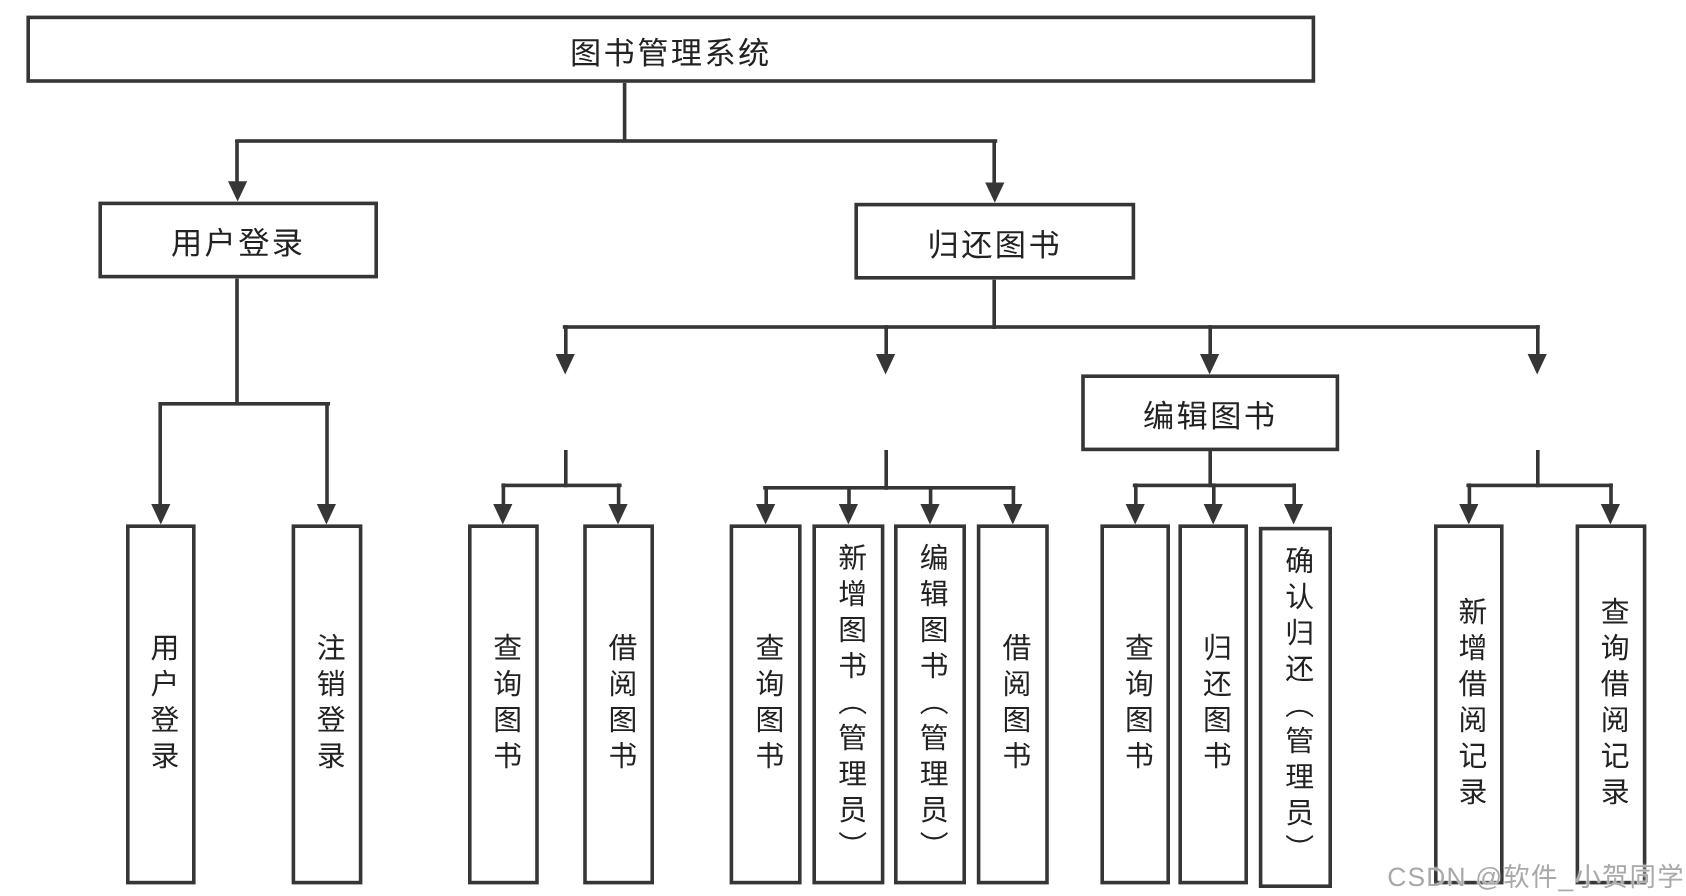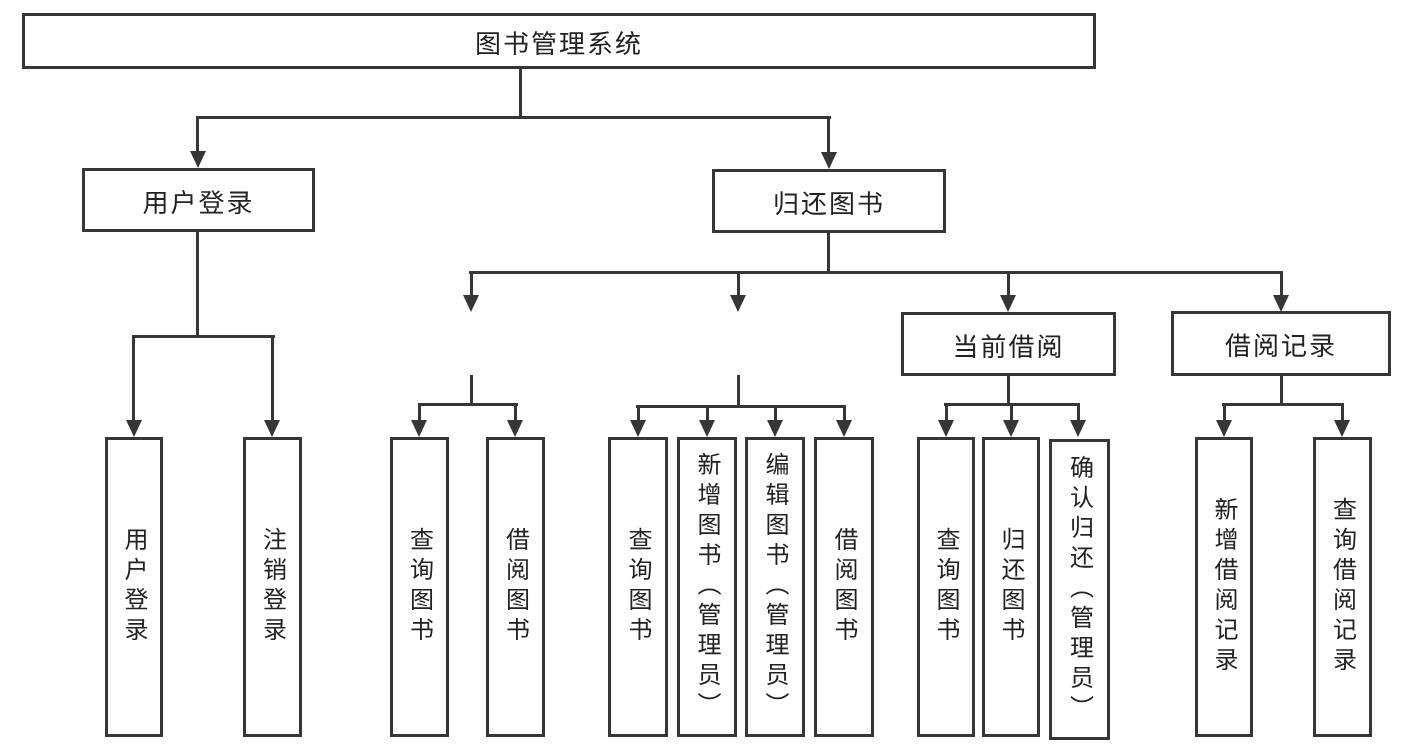--- a/index.html
+++ b/index.html
@@ -69,22 +69,21 @@
 
   <div class="vline" style="left:470px;top:271px;height:28px;"></div>
   <div class="arrowhead" style="left:463px;top:295px;"></div>
   <div class="vline" style="left:737px;top:271px;height:28px;"></div>
   <div class="arrowhead" style="left:730px;top:295px;"></div>
   <div class="vline" style="left:1007px;top:271px;height:28px;"></div>
   <div class="arrowhead" style="left:1000px;top:295px;"></div>
   <div class="vline" style="left:1280px;top:271px;height:28px;"></div>
   <div class="arrowhead" style="left:1273px;top:295px;"></div>
 
-  <div class="node" style="left:901px;top:312px;width:215px;height:64px;">当前借阅</div>
-  <div class="node" style="left:1171px;top:311px;width:220px;height:65px;">借阅记录</div>
+  <div class="node" style="left:901px;top:312px;width:215px;height:64px;">编辑图书</div>
 
   <div class="vline" style="left:470px;top:375px;height:31px;"></div>
   <div class="hline" style="left:418px;top:403px;width:100px;"></div>
 
   <div class="vline" style="left:737px;top:375px;height:33px;"></div>
   <div class="hline" style="left:636px;top:405px;width:210px;"></div>
 
   <div class="vline" style="left:1007px;top:375px;height:31px;"></div>
   <div class="hline" style="left:944px;top:403px;width:136px;"></div>
 
@@ -128,14 +127,15 @@
   <div class="node vnode" style="left:745px;top:437px;width:60px;height:300px;">编辑图书（管理员）</div>
   <div class="node vnode" style="left:814px;top:437px;width:60px;height:300px;">借阅图书</div>
 
   <div class="node vnode" style="left:917px;top:437px;width:58px;height:300px;">查询图书</div>
   <div class="node vnode" style="left:982px;top:437px;width:58px;height:300px;">归还图书</div>
   <div class="node vnode" style="left:1049px;top:439px;width:61px;height:301px;">确认归还（管理员）</div>
 
   <div class="node vnode" style="left:1195px;top:437px;width:58px;height:300px;">新增借阅记录</div>
   <div class="node vnode" style="left:1313px;top:437px;width:59px;height:300px;">查询借阅记录</div>
 
+  <div class="watermark">CSDN @软件_小贺同学</div>
 
 </div>
 
 </body></html>

